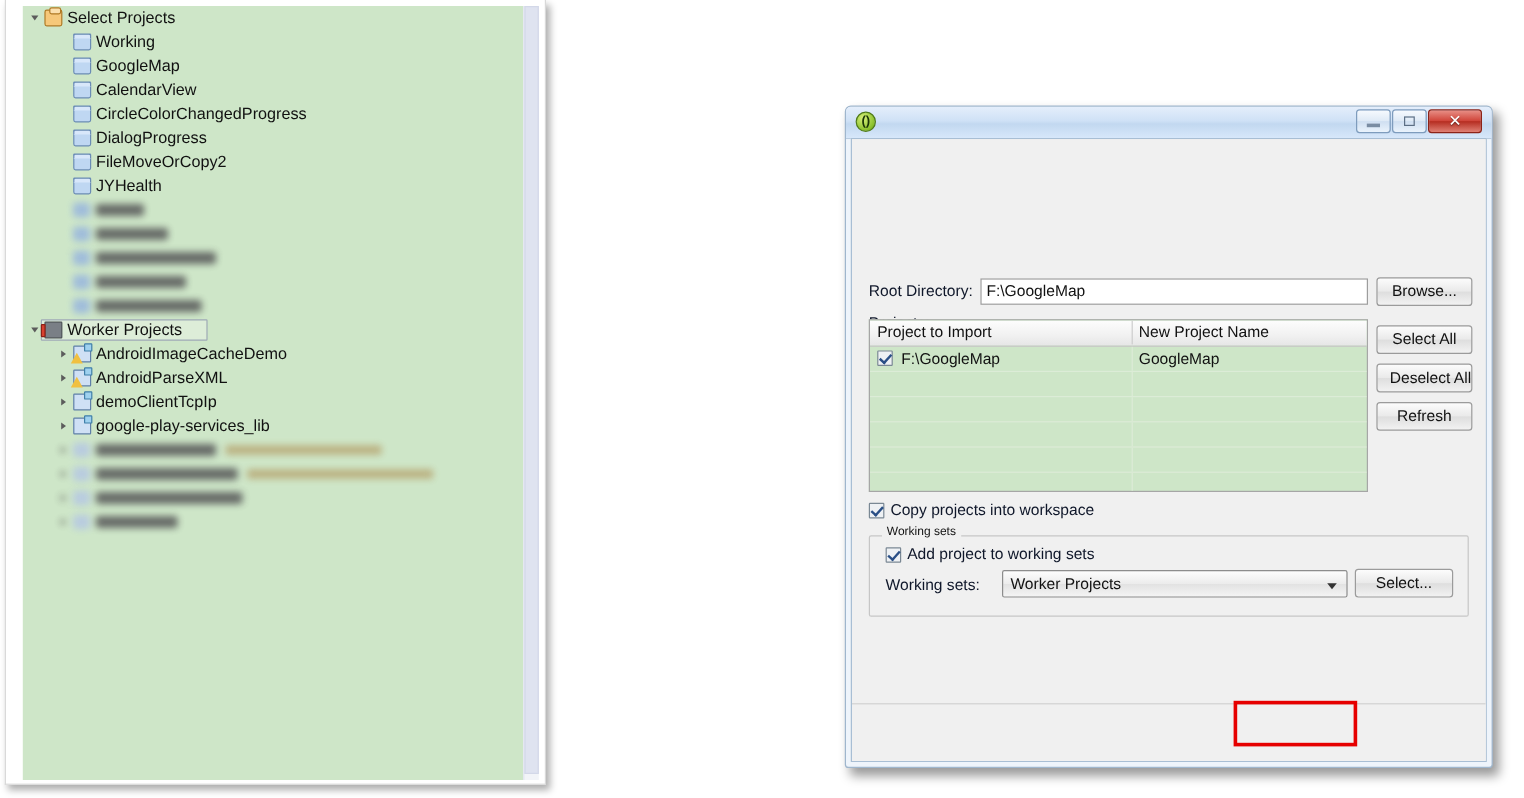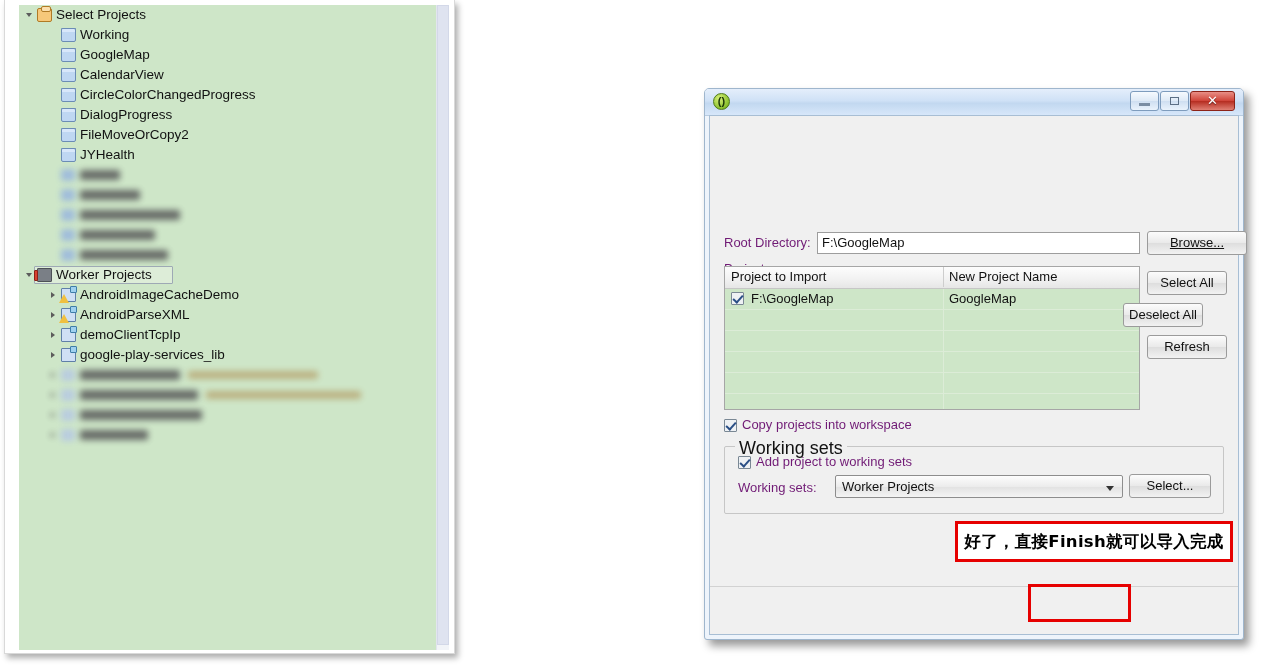--- a/index.html
+++ b/index.html
@@ -163,21 +163,21 @@
   #header-android-logo .eye.r{left:36px;}
   #header-android-logo .ant{position:absolute;top:7px;width:2px;height:9px;background:#b9e04c;}
   #header-android-logo .ant.l{left:20px;transform:rotate(26deg);}
   #header-android-logo .ant.r{left:41px;transform:rotate(-26deg);}
   #header-android-logo .arm{position:absolute;top:22px;width:6px;height:20px;background:#a9d93c;border:1px solid #6c9420;border-radius:3px;box-sizing:border-box;}
   #header-android-logo .arm.l{left:9px;}
   #header-android-logo .arm.r{left:47px;}
 
   #dialog-body{position:relative;height:100%;background:#f0f0f0;}
 
-  .lbl{position:absolute;font-size:13px;color:#701a75;white-space:nowrap;}
+  .lbl{position:absolute;font-size:13px;color:#0f172a;white-space:nowrap;}
   .txtfield{
     position:absolute;background:#fff;border:1px solid #9d9d9d;box-sizing:border-box;
     font-size:13px;color:#111;padding:0 4px;line-height:20px;height:22px;
   }
   .btn{
     position:absolute;box-sizing:border-box;height:24px;
     background:linear-gradient(to bottom,#fcfcfc,#eaeaea 48%,#dedede 52%,#f2f2f2);
     border:1px solid #9b9b9b;border-radius:3px;
     font-size:13px;color:#111;text-align:center;line-height:22px;
     font-family:"Liberation Sans","DejaVu Sans",sans-serif;
@@ -207,21 +207,21 @@
     border:solid #2a4f86;border-width:0 2px 2px 0;transform:rotate(42deg);
   }
 
   
   #working-sets-group{
     position:absolute;left:14px;top:330px;width:500px;height:68px;
     border:1px solid #c6c6c6;border-radius:2px;box-sizing:border-box;
   }
   #working-sets-legend{
     position:absolute;left:10px;top:-9px;background:#f0f0f0;padding:0 4px;
-    font-size:18px;color:#111;
+    font-size:10px;color:#111;
   }
   #ws-combo{
     position:absolute;left:110px;top:28px;width:288px;height:23px;box-sizing:border-box;
     background:linear-gradient(to bottom,#fdfdfd,#ececec 50%,#e2e2e2 52%,#f4f4f4);
     border:1px solid #8d8d8d;border-radius:2px;
     font-size:13px;color:#111;line-height:21px;padding-left:6px;
   }
   #ws-combo-arrow{
     position:absolute;right:8px;top:10px;
     border-left:4px solid transparent;border-right:4px solid transparent;
@@ -368,21 +368,21 @@
       <div class="winbtn" id="win-close">✕</div>
     </div>
 
     <div id="dialog-frame">
 
 
       <div id="dialog-body">
 
         <div class="lbl" style="left:14px;top:119px;">Root Directory:</div>
         <div class="txtfield" style="left:107px;top:116px;width:323px;" placeholder="">F:\GoogleMap</div>
-        <div class="btn" style="left:437px;top:115px;width:100px;text-decoration:underline;">Browse...</div>
+        <div class="btn" style="left:437px;top:115px;width:80px;">Browse...</div>
 
         <div class="lbl" style="left:14px;top:145px;">Projects:</div>
 
         <div id="projects-table">
           <div id="table-header">
             <div class="th" style="left:6px;">Project to Import</div>
             <div id="th-col-divider"></div>
             <div class="th" style="left:224px;">New Project Name</div>
           </div>
           <div id="table-rows">
@@ -404,21 +404,21 @@
               <div class="trow">
                 <span class="colsep"></span>
               </div>
               <div class="trow">
                 <span class="colsep"></span>
               </div>
             </div>
         </div>
 
         <div class="btn" style="left:437px;top:155px;width:80px;">Select All</div>
-        <div class="btn" style="left:413px;top:187px;width:80px;">Deselect All</div>
+        <div class="btn" style="left:437px;top:187px;width:80px;text-align:right;">Deselect All</div>
         <div class="btn" style="left:437px;top:219px;width:80px;">Refresh</div>
 
         <div class="cb checked" style="left:14px;top:303px;"></div>
         <div class="lbl" style="left:32px;top:301px;">Copy projects into workspace</div>
 
         <div id="working-sets-group">
           <div id="working-sets-legend">Working sets</div>
           <div class="cb checked" style="left:13px;top:9px;"></div>
           <div class="lbl" style="left:31px;top:7px;">Add project to working sets</div>
           <div class="lbl" style="left:13px;top:33px;">Working sets:</div>
@@ -435,16 +435,15 @@
           
           
           
           
         </div>
 
       </div>
     </div>
   </div>
 
-  <div id="annotation-callout">好了，直接Finish就可以导入完成</div>
   <div id="finish-highlight"></div>
 
 </div>
 
 </body></html>

